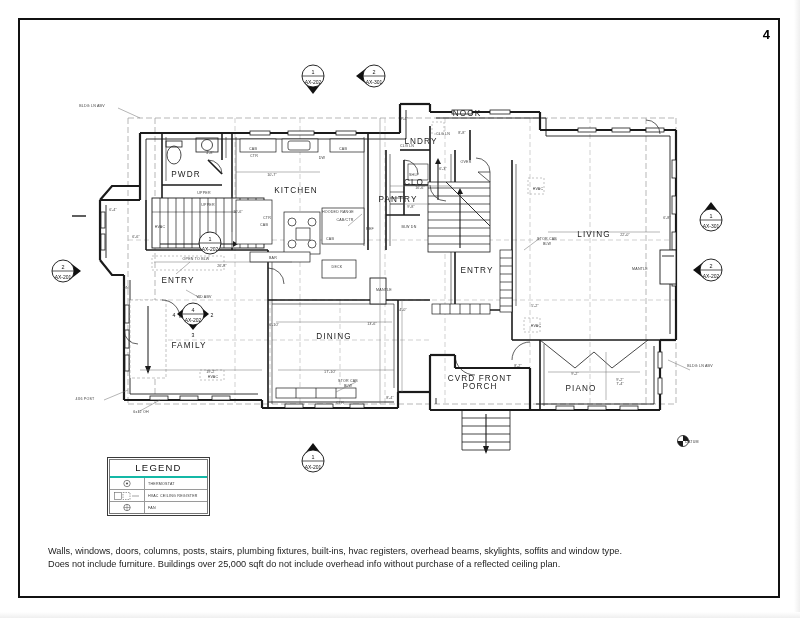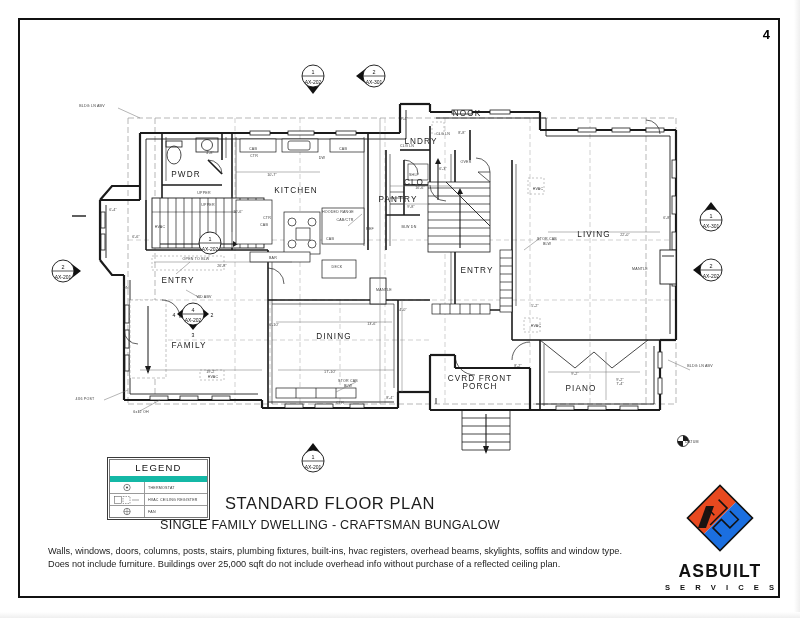--- a/index.html
+++ b/index.html
@@ -70,21 +70,21 @@
     left: 107px;
     top: 457px;
     width: 103px;
     border: 1px solid #3a3a3a;
     background: #ffffff;
     box-sizing: border-box;
     padding: 1px;
   }
   #legend-inner { border: 1px solid #777; }
   .legend-title-row {
-    border-bottom: 6px solid #14b8a6;
+    border-bottom: 2px solid #14b8a6;
     text-align: center;
     font-size: 9.5px;
     letter-spacing: 1.2px;
     padding: 2px 0 3px 0;
     color: #111;
   }
   .legend-row {
     display: flex;
     align-items: center;
     border-bottom: 1px solid #9a9a9a;
@@ -740,42 +740,19 @@
           <svg width="10" height="9" viewBox="0 0 10 9">
             <circle cx="5" cy="4.5" r="3.2" fill="none" stroke="#555" stroke-width="0.7"></circle>
             <path d="M5 1.3 L5 7.7 M1.8 4.5 L8.2 4.5" stroke="#555" stroke-width="0.5"></path>
           </svg>
         </div>
         <div class="legend-lbl">FAN</div>
       </div>
     </div>
   </div>
 
-  <div id="title-block">
-    <div id="main-title">STANDARD FLOOR PLAN</div>
-    <div id="sub-title">SINGLE FAMILY DWELLING - CRAFTSMAN BUNGALOW</div>
-  </div>
 
   <div id="disclaimer">Walls, windows, doors, columns, posts, stairs, plumbing fixtures, built-ins, hvac registers, overhead beams, skylights, soffits and window type. Does not include furniture. Buildings over 25,000 sqft do not include overhead info without purchase of a reflected ceiling plan.</div>
 
-  <div id="logo-block">
-    <svg width="88" height="72" viewBox="0 0 88 72">
-      <g transform="translate(44,34) rotate(45)">
-        <rect x="-23" y="-23" width="23" height="46" fill="#E8491F"></rect>
-        <rect x="0" y="-23" width="23" height="46" fill="#1B6FE0"></rect>
-        <rect x="-23" y="-23" width="46" height="46" fill="none" stroke="#111" stroke-width="1.6"></rect>
-      </g>
-      <g fill="#111">
-        <path d="M30 22 L38 22 L30 44 L22 44 Z" opacity="0.95"></path>
-      </g>
-      <g transform="translate(44,34) rotate(45)" fill="none" stroke="#111" stroke-width="1.5">
-        <path d="M-14 -12 L-2 -12 L-2 12"></path>
-        <path d="M2 -12 L14 -12 L14 0 L2 0 L2 12 L14 12"></path>
-        <path d="M-14 2 L-6 2"></path>
-      </g>
-    </svg>
-    <div id="logo-word">ASBUILT</div>
-    <div id="logo-sub">S E R V I C E S</div>
-  </div>
 
   <div id="page-edge-right"></div>
   <div id="page-edge-bottom"></div>
 </div>
 
 </body></html>

